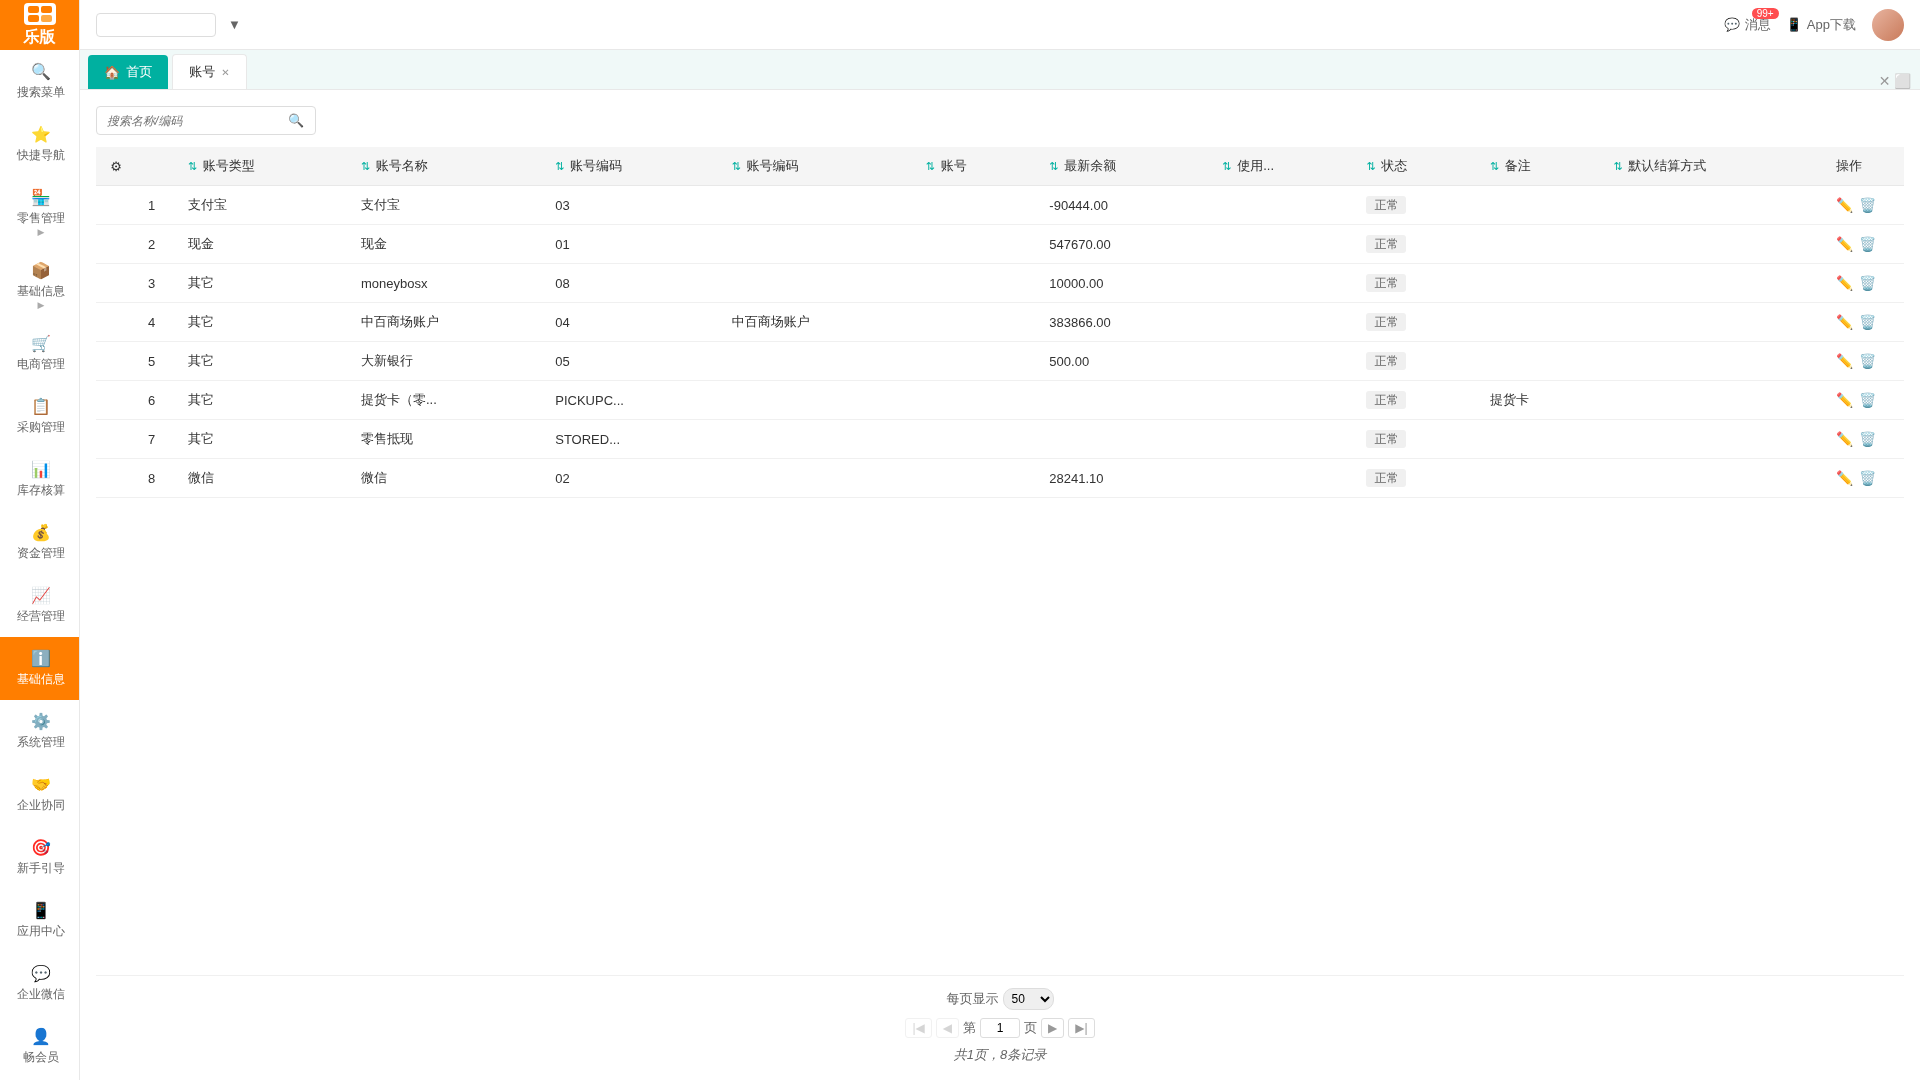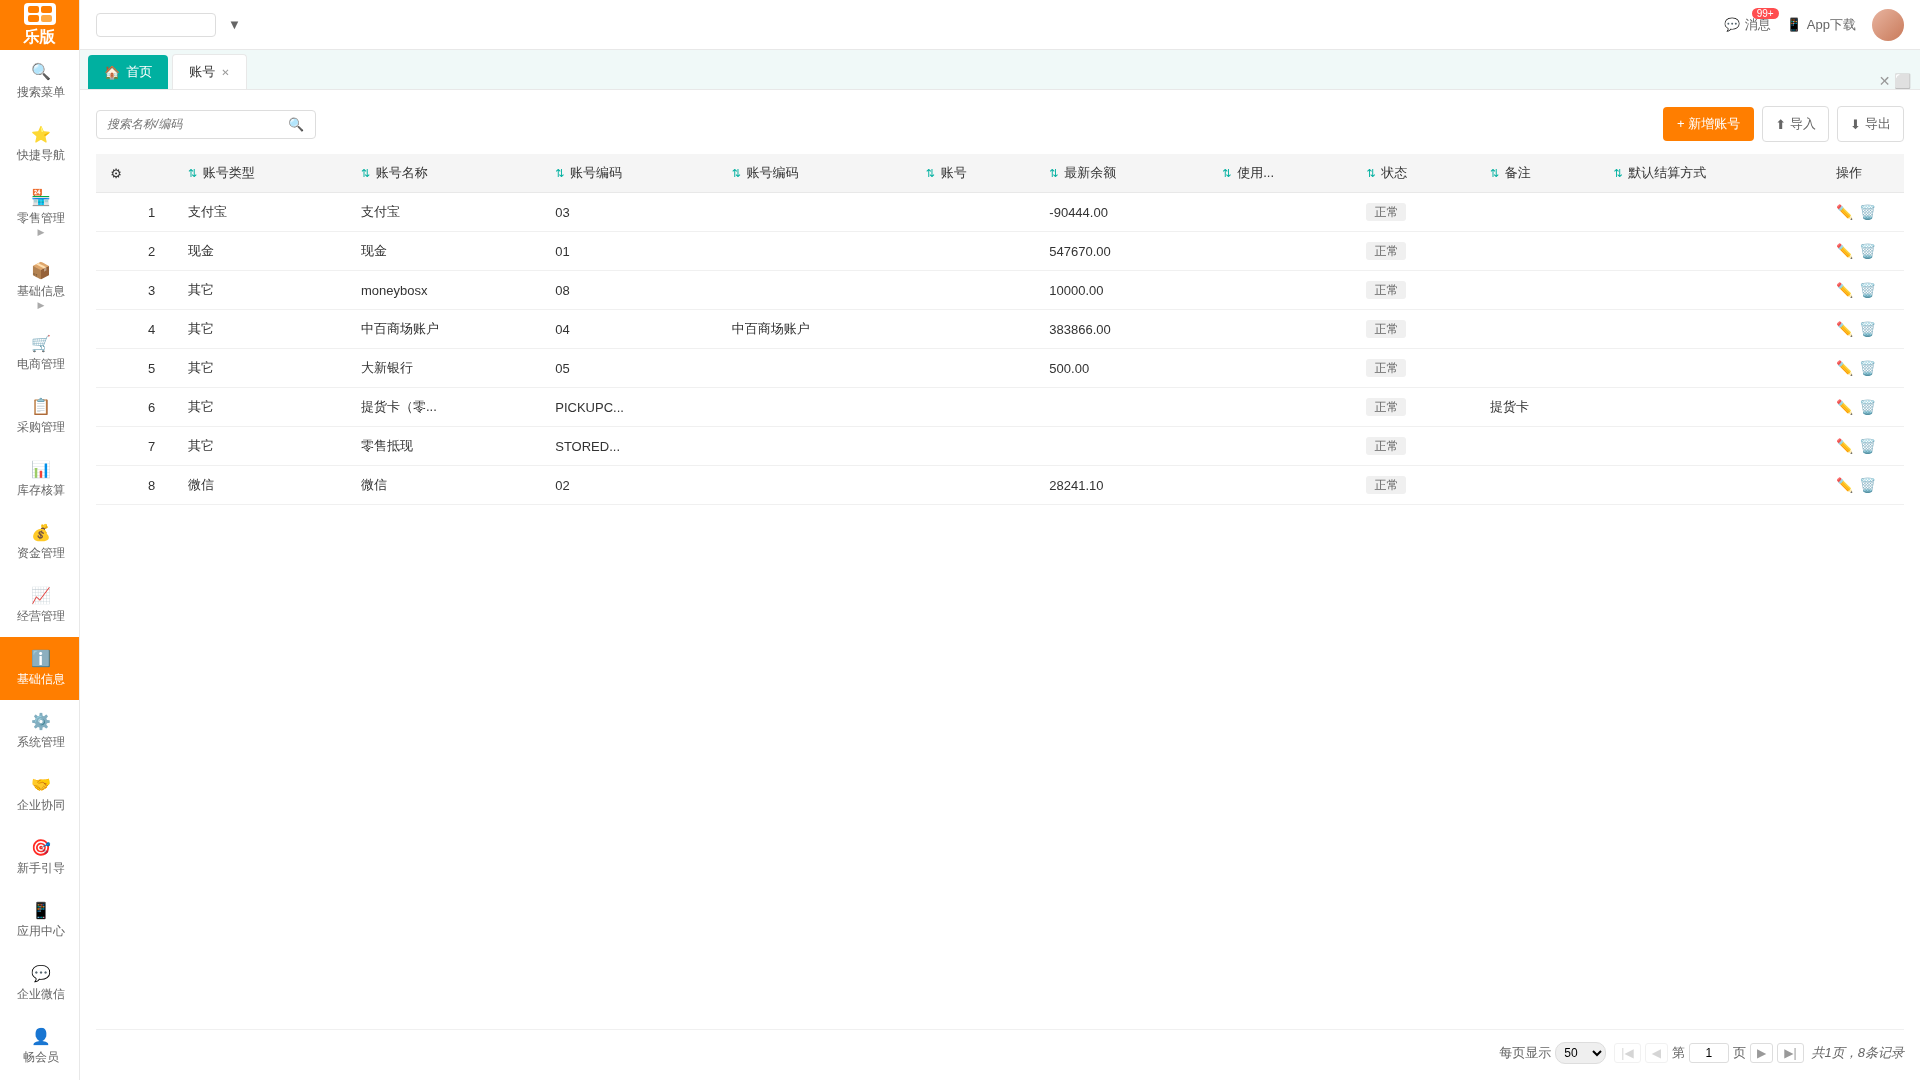--- a/index.html
+++ b/index.html
@@ -299,20 +299,21 @@
     .pagination {
       display: flex;
       align-items: center;
       justify-content: flex-end;
       padding: 12px 0 0 0;
       gap: 8px;
       font-size: 13px;
       color: #666;
       border-top: 1px solid #f0f0f0;
       margin-top: 8px;
+      flex-direction: column;
     }
     .page-size-wrap {
       display: flex;
       align-items: center;
       gap: 4px;
     }
     .page-size-select {
       border: 1px solid #ddd;
       border-radius: 10px;
       padding: 2px 4px;
@@ -465,31 +466,20 @@
       <span style="cursor:pointer;color:#999;font-size:14px;">⬜</span>
     </div>
   </div>
 
   <div class="content-area">
 
     <div class="toolbar">
       <div class="search-input-wrap">
         <input type="text" style="border: none; outline: none; font-size: 12px; color: rgb(153, 153, 153); width: 100%;" placeholder="搜索名称/编码">
         <span style="color:#00b0a0;cursor:pointer;">🔍</span>
-      </div>
-      <div class="toolbar-right">
-        <button class="btn-add">+ 新增账号</button>
-        <button class="btn-import">
-          <span>⬆</span>
-          <span>导入</span>
-        </button>
-        <button class="btn-export">
-          <span>⬇</span>
-          <span>导出</span>
-        </button>
       </div>
     </div>
 
     <div class="table-wrap">
       <table>
         <thead>
           <tr>
             <th style="width:40px;text-align:center;">
               <span>⚙</span>
             </th>

